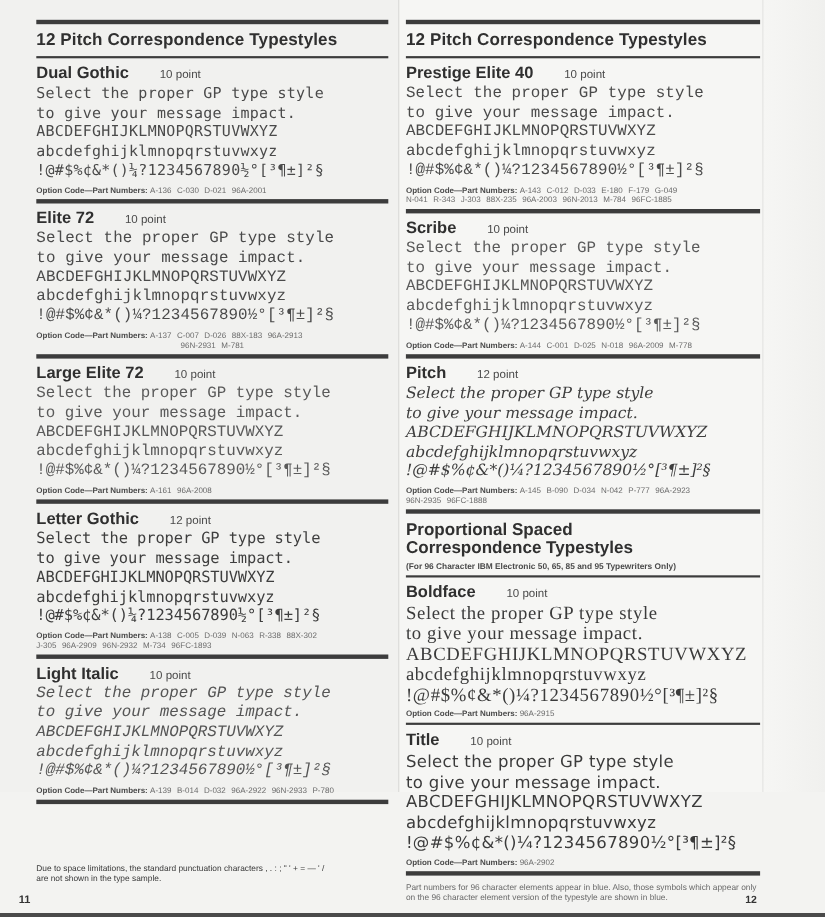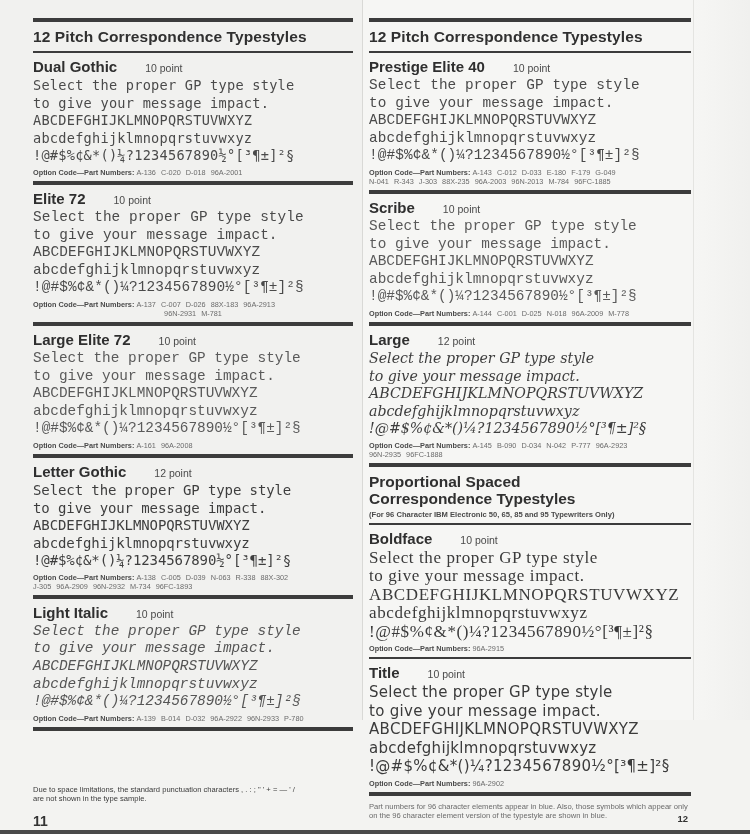--- a/index.html
+++ b/index.html
@@ -44,21 +44,21 @@
   .sample.title { font-family: "DejaVu Sans", sans-serif; font-size: 15px; line-height: 18.5px; letter-spacing: 0.3px; color: #3b3b3b; }
   .parts { font-size: 7.3px; line-height: 9px; color: #6b6b6b; margin-top: 3px; }
   .parts .lbl { font-weight: bold; color: #4a4a4a; }
   .parts .nums { word-spacing: 3px; }
   .parts .center { display: block; text-align: center; }
   .prop-head { text-align: left; padding: 6px 0 4px 0; }
   .prop-head .l1, .prop-head .l2 { font-size: 15.5px; font-weight: bold; color: #303030; line-height: 17px; }
   .prop-head .sub { font-size: 7.6px; font-weight: bold; color: #4a4a4a; margin-top: 3px; }
   .footnote { font-size: 7.6px; line-height: 9px; color: #3a3a3a; margin-top: 54px; }
   .note { font-size: 7.6px; line-height: 9px; color: #6a6a6a; margin-top: 6px; }
-  .page-num-left { position: absolute; left: 33px; top: 813px; font-size: 14px; font-weight: bold; color: #333; }
+  .page-num-left { position: absolute; left: 17px; top: 813px; font-size: 10px; font-weight: bold; color: #333; }
   .page-num-right { position: absolute; right: 62px; top: 813px; font-size: 9.5px; font-weight: bold; color: #333; }
   .bottom-bar { position: absolute; left: 0; right: 0; bottom: 0; height: 4px; background: #4a4a4a; }
 </style>
 </head>
 <body>
 
 <div class="spread">
 
   <div class="page left">
     <div class="col">
@@ -71,21 +71,21 @@
           <span class="entry-name">Dual Gothic</span>
           <span class="entry-size">10 point</span>
         </div>
         <div class="sample mono-sans">Select the proper GP type style</div>
         <div class="sample mono-sans">to give your message impact.</div>
         <div class="sample mono-sans">ABCDEFGHIJKLMNOPQRSTUVWXYZ</div>
         <div class="sample mono-sans">abcdefghijklmnopqrstuvwxyz</div>
         <div class="sample mono-sans">!@#$%¢&amp;*()¼?1234567890½°[³¶±]²§</div>
         <div class="parts">
           <span class="lbl">Option Code—Part Numbers:</span>
-          <span class="nums">A-136  C-020  D-018  96A-2001</span>
+          <span class="nums">A-136  C-030  D-021  96A-2001</span>
         </div>
       </div>
       <div class="rule-thick"></div>
 
       <div class="entry">
         <div class="entry-head">
           <span class="entry-name">Elite 72</span>
           <span class="entry-size">10 point</span>
         </div>
         <div class="sample mono-serif">Select the proper GP type style</div>
@@ -197,21 +197,21 @@
         <div class="sample mono-serif-light">!@#$%¢&amp;*()¼?1234567890½°[³¶±]²§</div>
         <div class="parts">
           <span class="lbl">Option Code—Part Numbers:</span>
           <span class="nums">A-144  C-001  D-025  N-018  96A-2009  M-778</span>
         </div>
       </div>
       <div class="rule-thick"></div>
 
       <div class="entry">
         <div class="entry-head">
-          <span class="entry-name">Large</span>
+          <span class="entry-name">Pitch</span>
           <span class="entry-size">12 point</span>
         </div>
         <div class="sample script">Select the proper GP type style</div>
         <div class="sample script">to give your message impact.</div>
         <div class="sample script">ABCDEFGHIJKLMNOPQRSTUVWXYZ</div>
         <div class="sample script">abcdefghijklmnopqrstuvwxyz</div>
         <div class="sample script">!@#$%¢&amp;*()¼?1234567890½°[³¶±]²§</div>
         <div class="parts">
           <span class="lbl">Option Code—Part Numbers:</span>
           <span class="nums">A-145  B-090  D-034  N-042  P-777  96A-2923</span><br>

